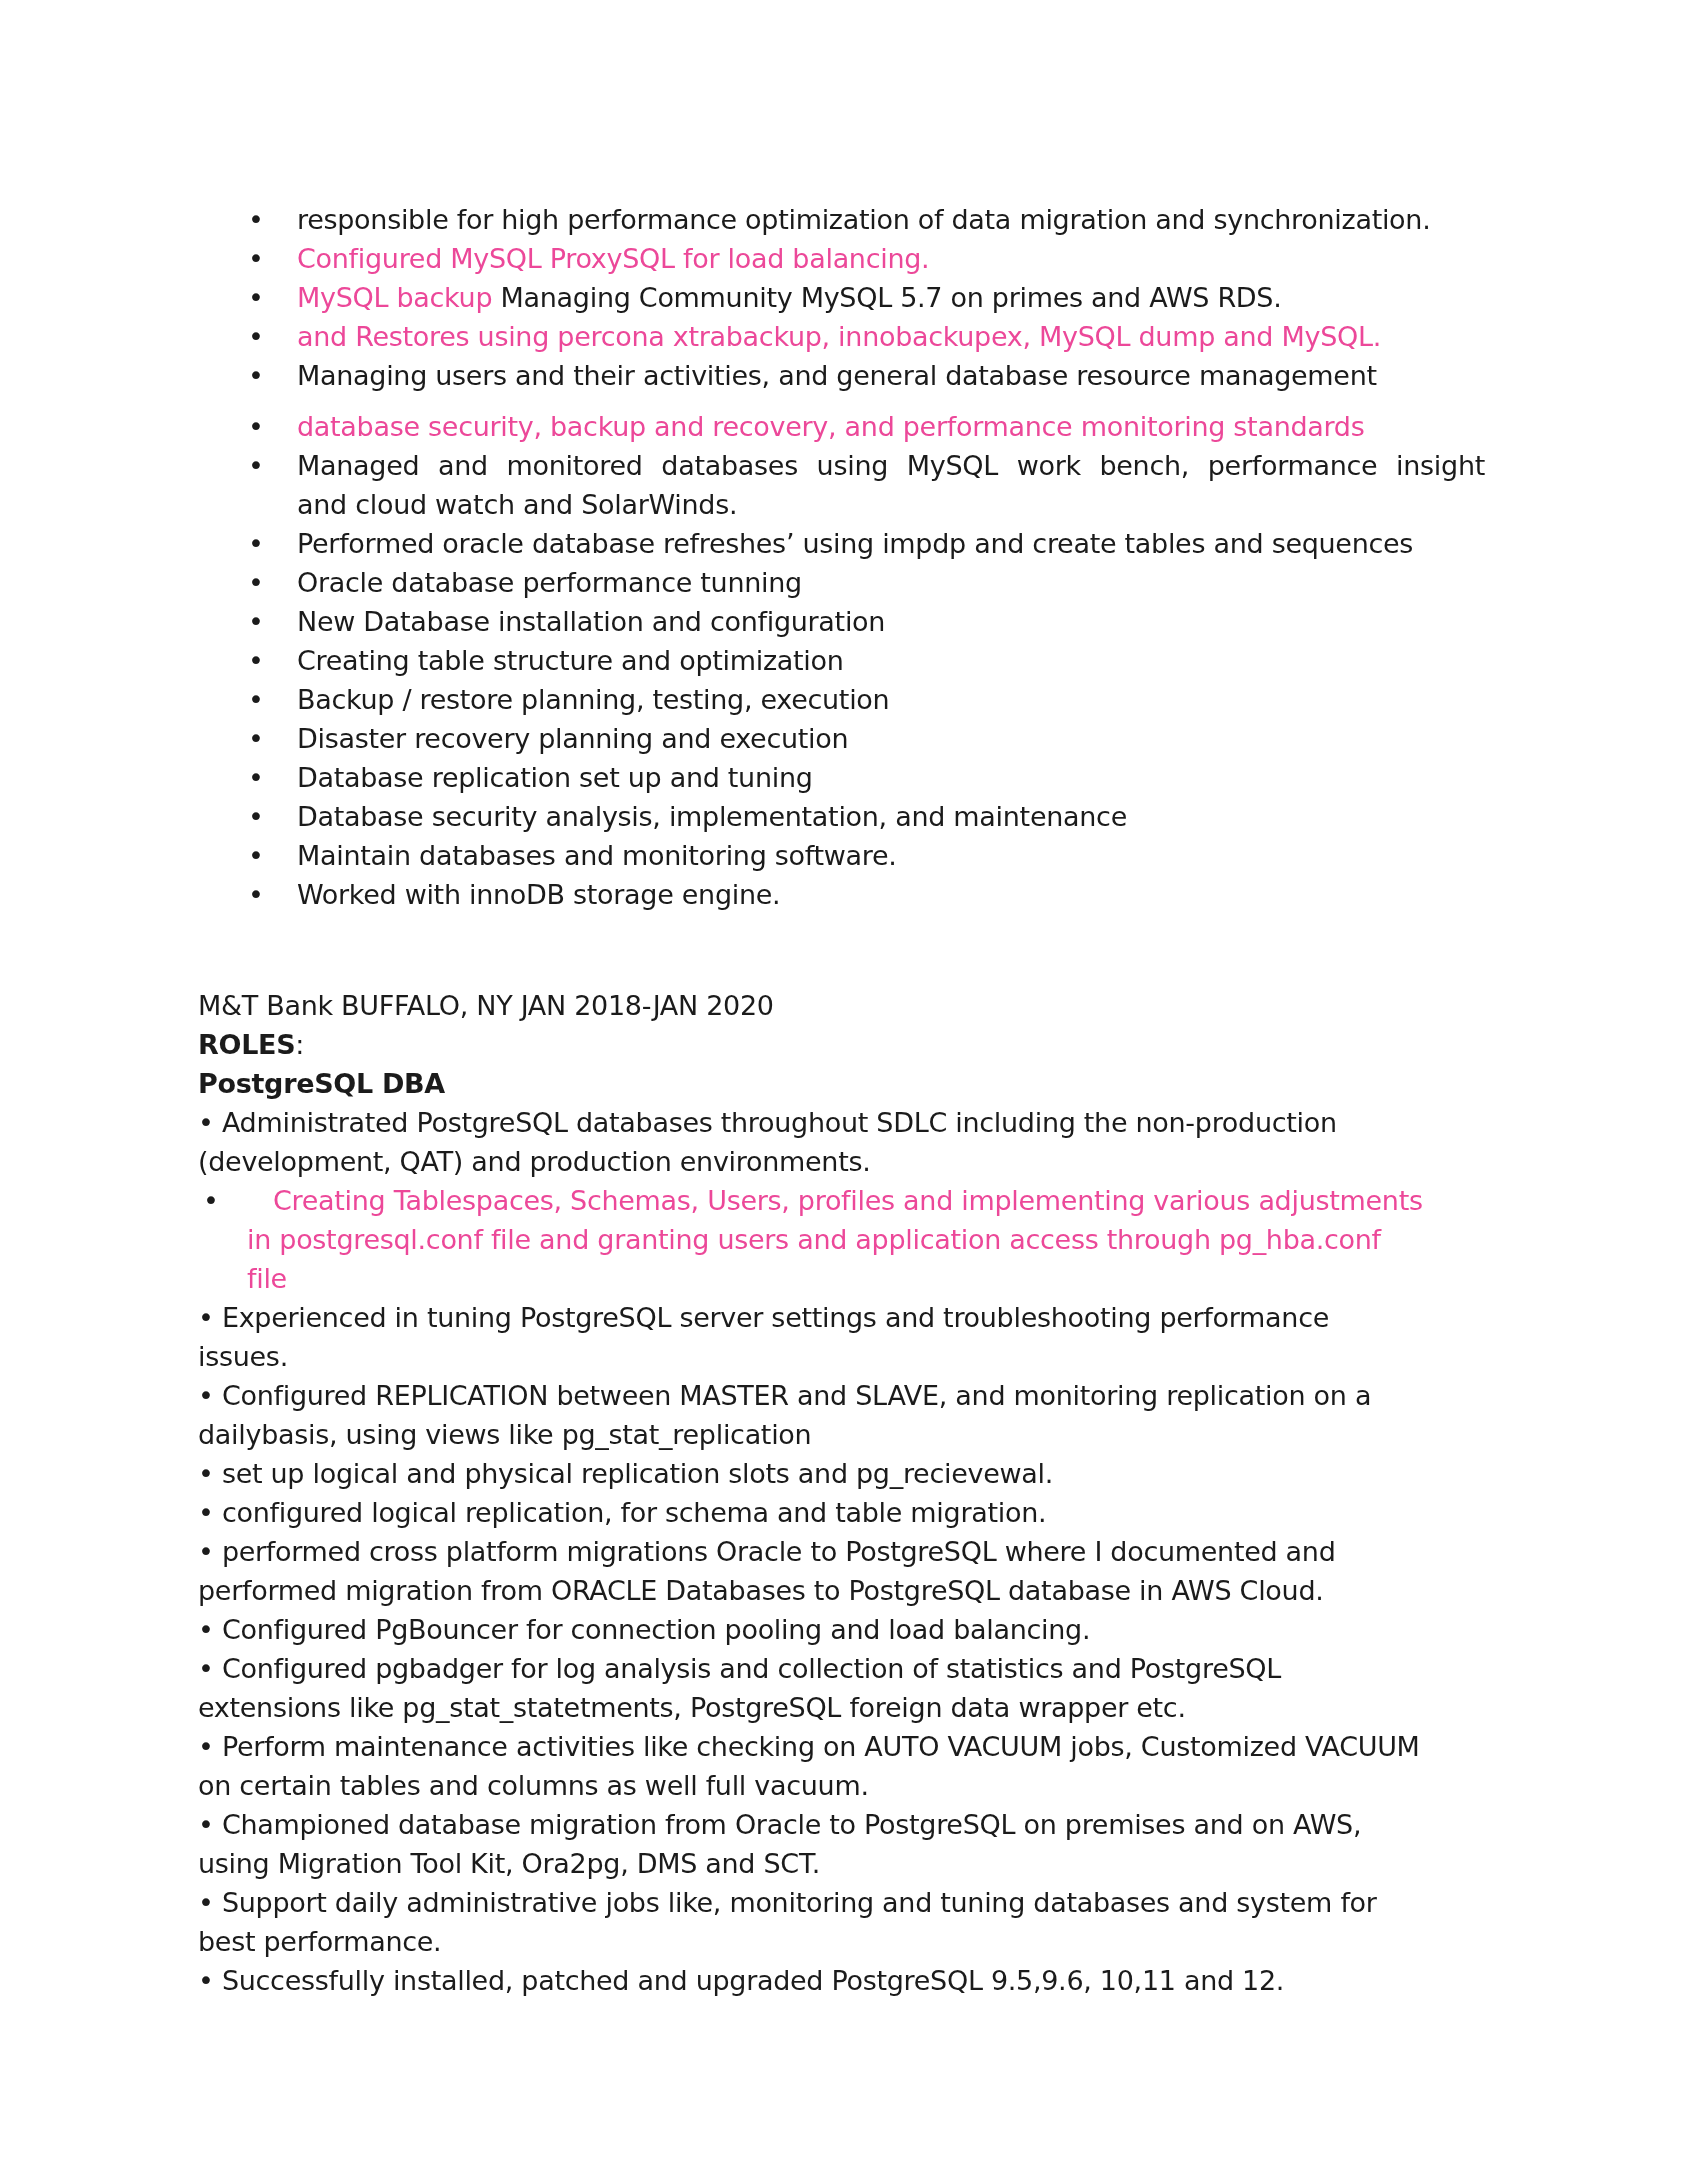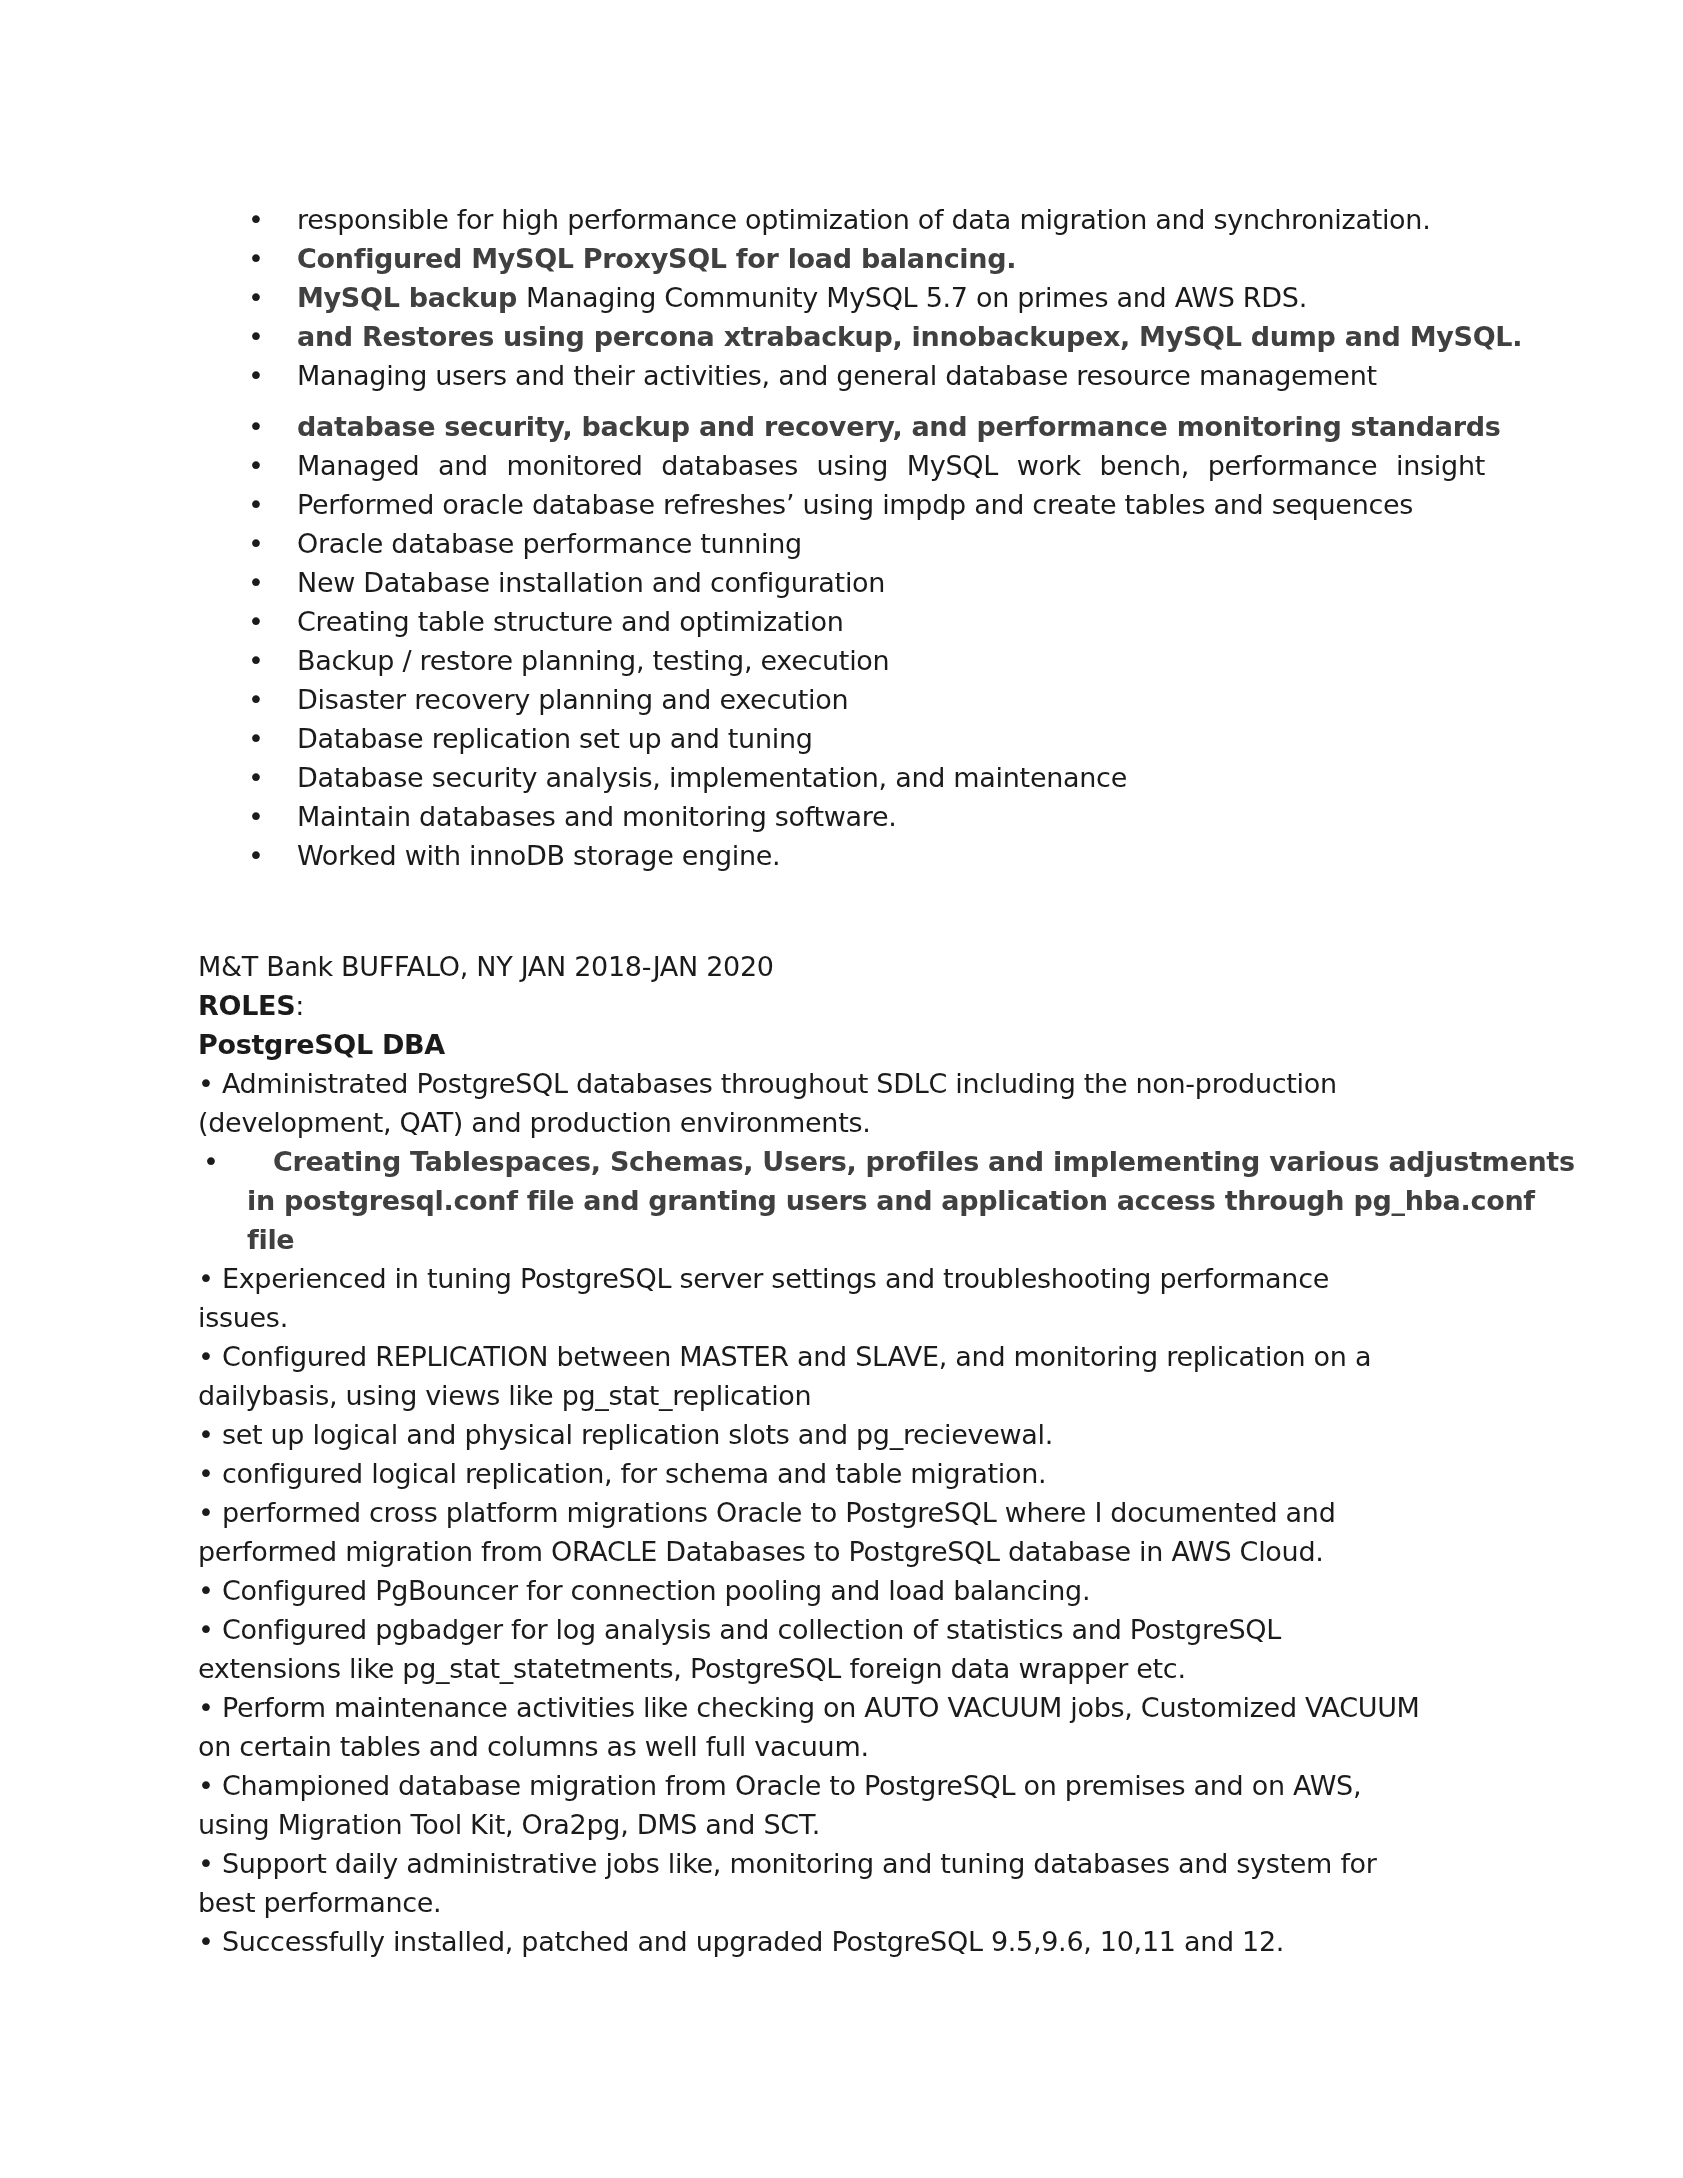--- a/index.html
+++ b/index.html
@@ -14,21 +14,21 @@
     line-height:39px;
     letter-spacing:-0.3px;
     color:#1b1b1b;
     overflow:hidden;
   }
   ul.blist{list-style:none;margin:0;padding:0;}
   ul.blist li{position:relative;padding-left:99px;}
   ul.blist .bullet{position:absolute;left:50px;top:0;}
   .line{white-space:nowrap;}
   .line.just{white-space:normal;text-align:justify;text-align-last:justify;}
-  .gray{color:#404040;font-weight:bold;}
+  .gray{color:#ec4899;}
   .b{font-weight:bold;text-align:right;}
   .u{}
   #list2{margin-top:12px;}
   .mt{margin-top:72px;}
   .para{margin:0;}
   .hang{position:relative;padding-left:49px;}
   .hang .bullet{position:absolute;left:5px;top:0;}
   .hang .line.hfirst{margin-left:26px;}
 </style>
 </head>
@@ -60,20 +60,21 @@
         </li>
       </ul>
     <ul id="list2" class="blist">
         <li>
           <span class="bullet">•</span>
           <div class="line"><span class="gray">database security, backup and recovery, and performance monitoring standards</span></div>
         </li>
         <li>
           <span class="bullet">•</span>
           <div class="line just"><span>Managed and monitored databases using MySQL work bench, performance insight</span></div>
+          <div class="line"><span>and cloud watch and SolarWinds.</span></div>
         </li>
         <li>
           <span class="bullet">•</span>
           <div class="line"><span>Performed oracle database refreshes’ using impdp and create tables and sequences</span></div>
         </li>
         <li>
           <span class="bullet">•</span>
           <div class="line"><span>Oracle database performance tunning</span></div>
         </li>
         <li>

